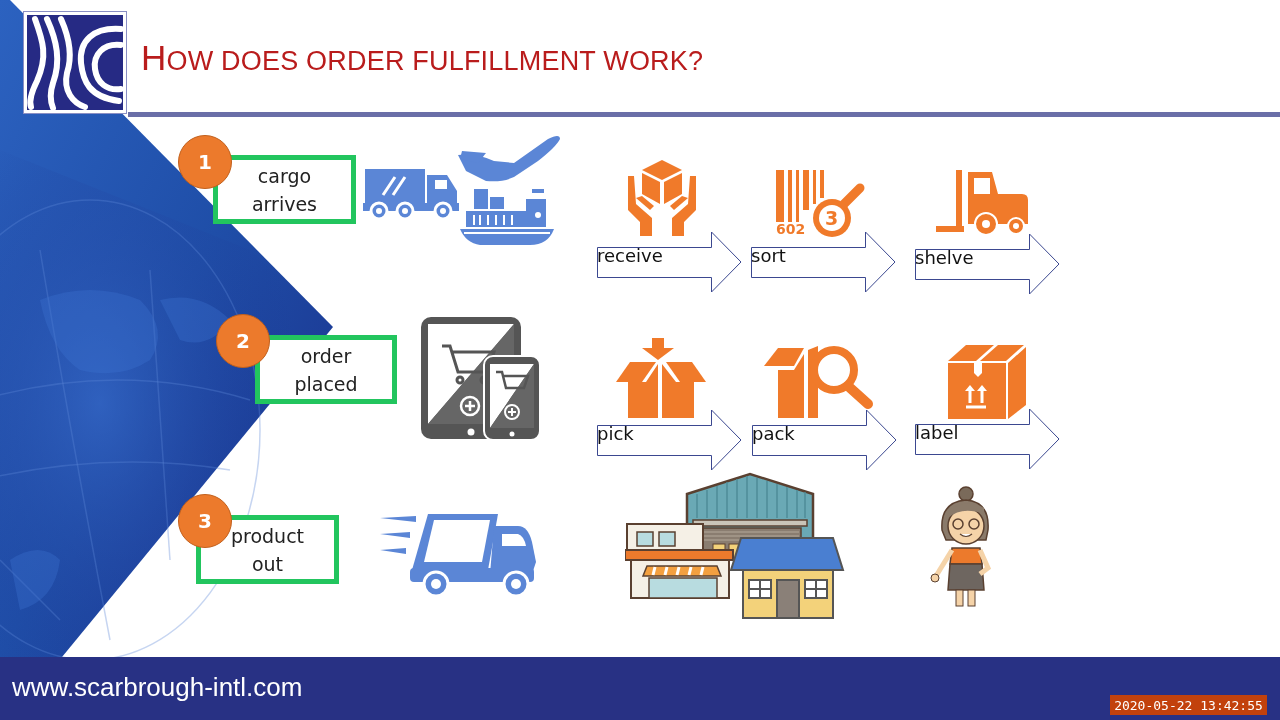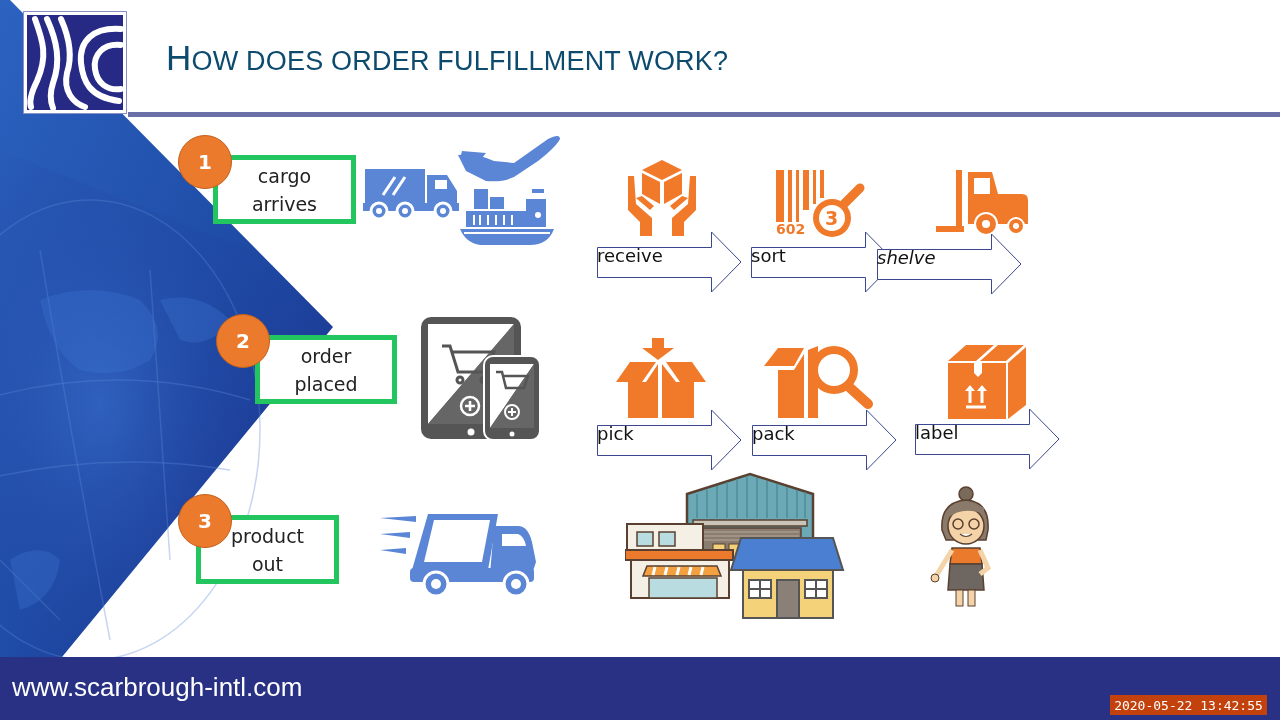--- a/index.html
+++ b/index.html
@@ -1,19 +1,19 @@
 <!DOCTYPE html>
 <html><head>
 <meta charset="utf-8">
 <style>
   html,body{margin:0;padding:0;}
   body{width:1280px;height:720px;position:relative;overflow:hidden;background:#ffffff;font-family:"DejaVu Sans","Liberation Sans",sans-serif;}
   .abs{position:absolute;}
   #bgshape{left:0;top:0;width:1280px;height:720px;}
-  .title{left:141px;top:38px;font-family:"Liberation Sans",sans-serif;color:#0c4a6e;font-size:35px;letter-spacing:0.2px;white-space:nowrap;margin-left:25px;}
+  .title{left:141px;top:38px;font-family:"Liberation Sans",sans-serif;color:#b91c1c;font-size:35px;letter-spacing:0.2px;white-space:nowrap;}
   .title .sc{font-size:27px;}
   .rule{left:128px;top:112px;width:1152px;height:5px;background:#6a6fa8;}
   .logo{left:23px;top:11px;width:104px;height:103px;}
   .stepbox{background:#fff;border:5px solid #22c55e;box-sizing:border-box;display:flex;flex-direction:column;align-items:center;justify-content:center;font-family:"DejaVu Sans",sans-serif;font-size:19px;color:#222;line-height:28px;}
   .badge{width:54px;height:54px;border-radius:50%;background:#ec7a2c;border:1.5px solid #c2601c;box-sizing:border-box;color:#fff;font-family:"DejaVu Sans",sans-serif;font-weight:bold;font-size:20px;display:flex;align-items:center;justify-content:center;}
   .arrow{width:146px;height:62px;}
   .arrow-label{position:absolute;left:0;top:14px;width:114px;font-family:"DejaVu Sans",sans-serif;font-size:18px;color:#111;}
   .footer{left:0;top:657px;width:1280px;height:63px;background:#283184;}
   .url{left:0;top:672px;width:1280px;text-align:left;color:#ffffff;font-family:"Liberation Sans",sans-serif;font-size:26px;padding-left:12px;}
   .url span{position:relative;left:0;}
@@ -158,21 +158,21 @@
       <path d="M0.5,16.5 L114.5,16.5 L114.5,1 L144,31 L114.5,61 L114.5,46.5 L0.5,46.5Z" fill="#fff" stroke="#3b4890" stroke-width="1"></path>
     </svg>
   <span class="arrow-label">receive</span>
 </div>
 <div class="abs" style="left:751px;top:231px;">
   <svg class="arrow" viewBox="0 0 146 62">
       <path d="M0.5,16.5 L114.5,16.5 L114.5,1 L144,31 L114.5,61 L114.5,46.5 L0.5,46.5Z" fill="#fff" stroke="#3b4890" stroke-width="1"></path>
     </svg>
   <span class="arrow-label">sort</span>
 </div>
-<div class="abs" style="left:877px;top:233px;font-style:italic;">
+<div class="abs" style="left:915px;top:233px;">
   <svg class="arrow" viewBox="0 0 146 62">
       <path d="M0.5,16.5 L114.5,16.5 L114.5,1 L144,31 L114.5,61 L114.5,46.5 L0.5,46.5Z" fill="#fff" stroke="#3b4890" stroke-width="1"></path>
     </svg>
   <span class="arrow-label">shelve</span>
 </div>
 
 <div class="abs stepbox" style="left:255px;top:335px;width:142px;height:69px;">
   <span>order</span>
   <span>placed</span>
 </div>

